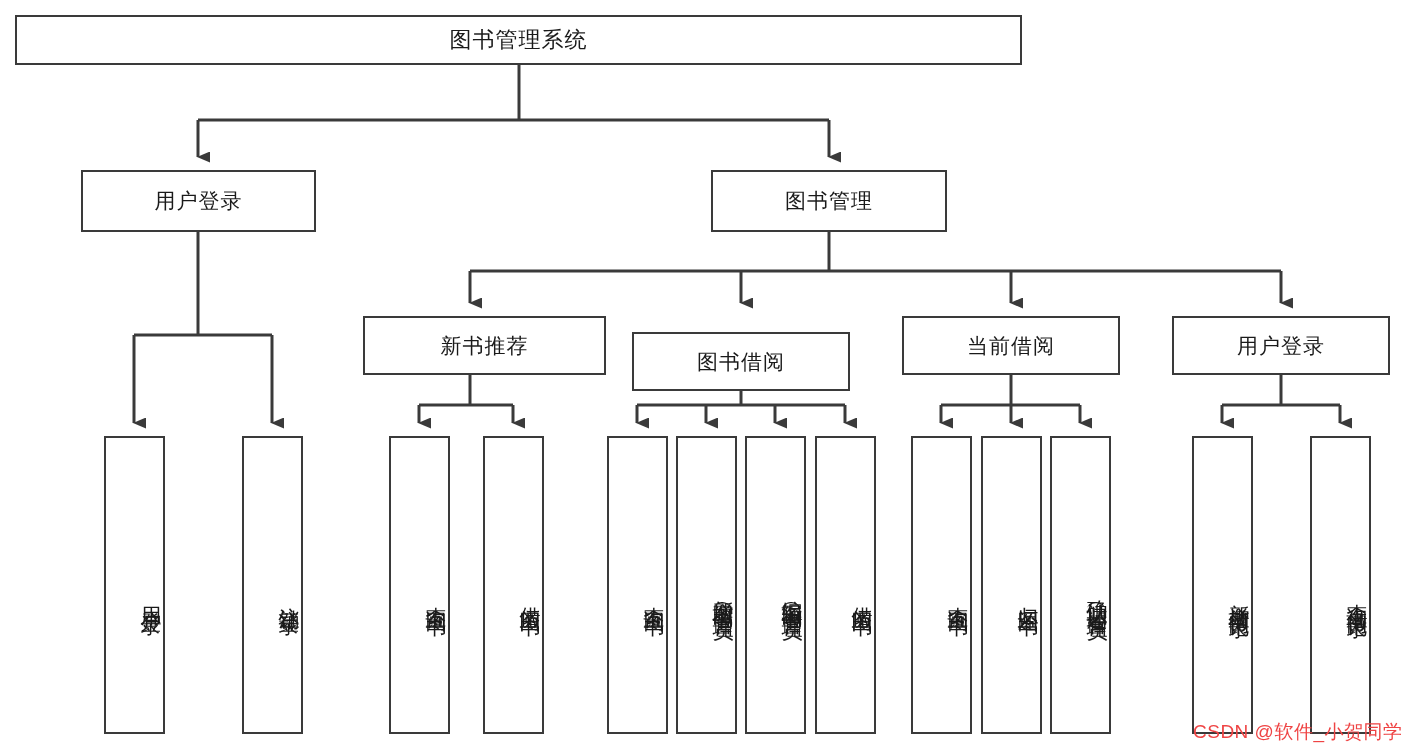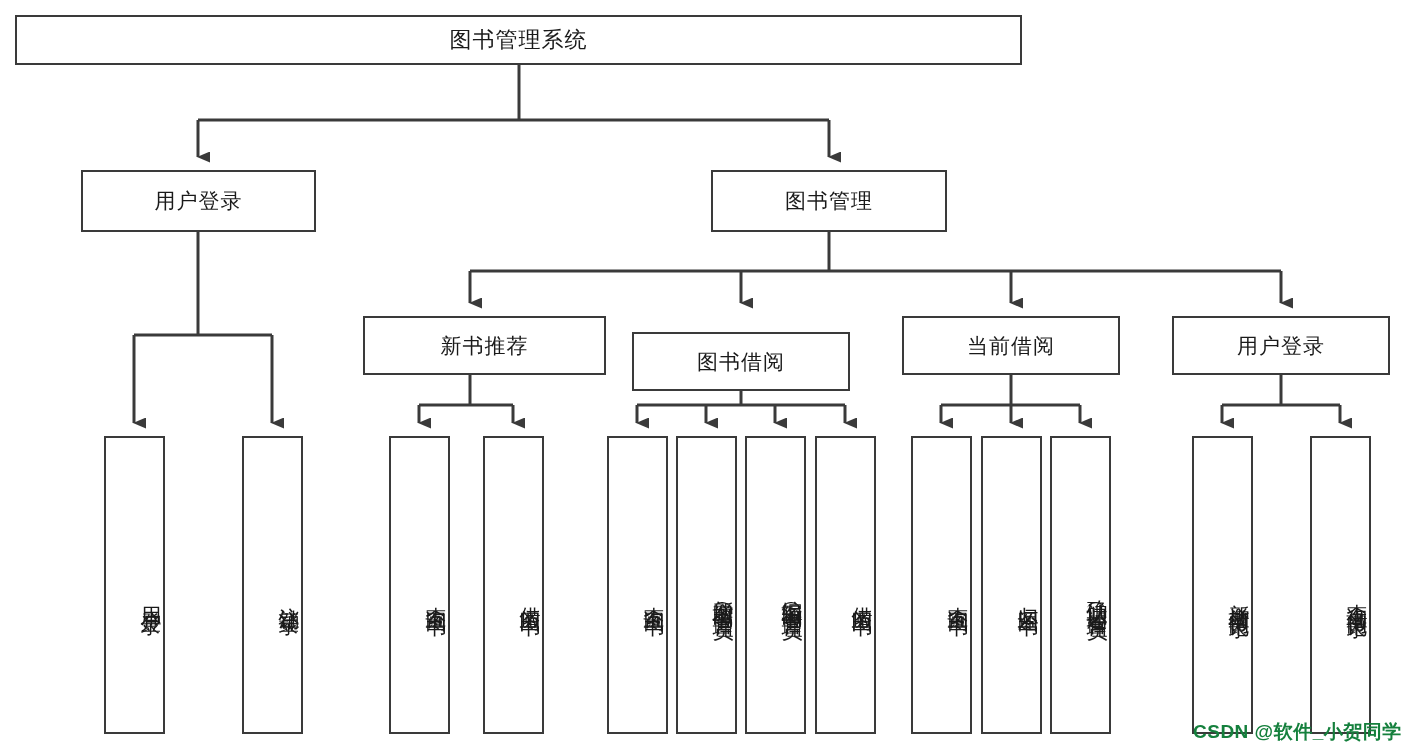--- a/index.html
+++ b/index.html
@@ -49,26 +49,25 @@
     justify-content:center;
   }
   .node.v > span{
     writing-mode:vertical-rl;
     text-orientation:upright;
     display:block;
     margin-top:22px;
   }
   .watermark{
     position:absolute;
-    color:#15803d;
+    color:#ef4444;
     font-size:19px;
     letter-spacing:0.5px;
     white-space:nowrap;
     z-index:5;
-    font-weight:bold;
   }
 </style>
 </head>
 <body>
 
 <div id="canvas">
 
   <svg class="edges" viewBox="0 0 1405 747">
     <defs>
       <marker id="arw" markerWidth="11" markerHeight="13" refX="5.5" refY="12" orient="auto" markerUnits="userSpaceOnUse">

